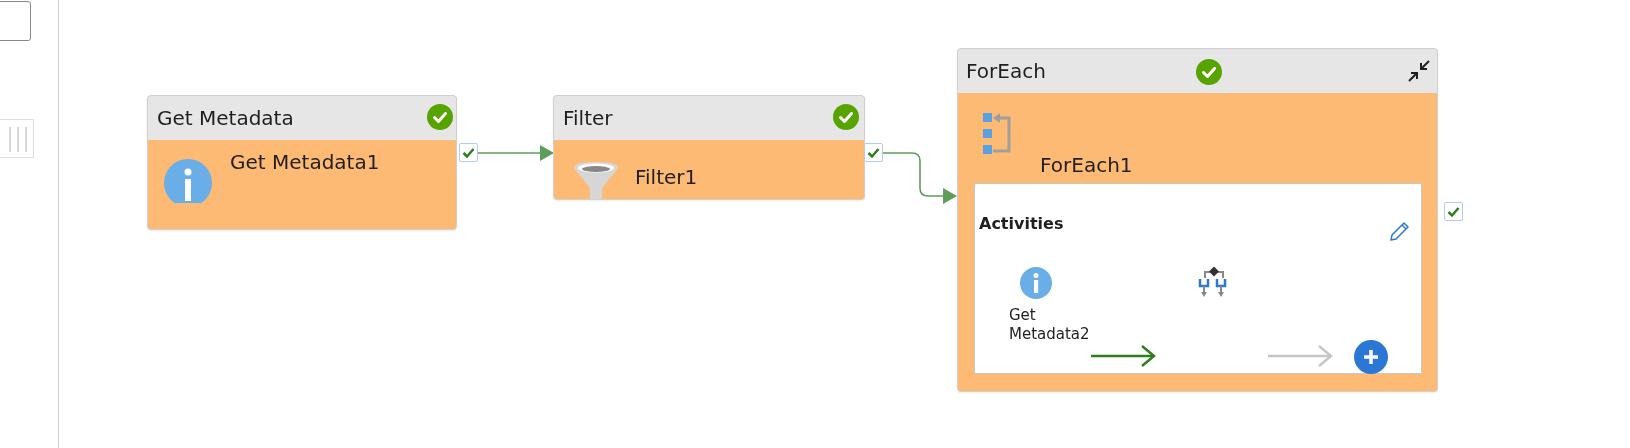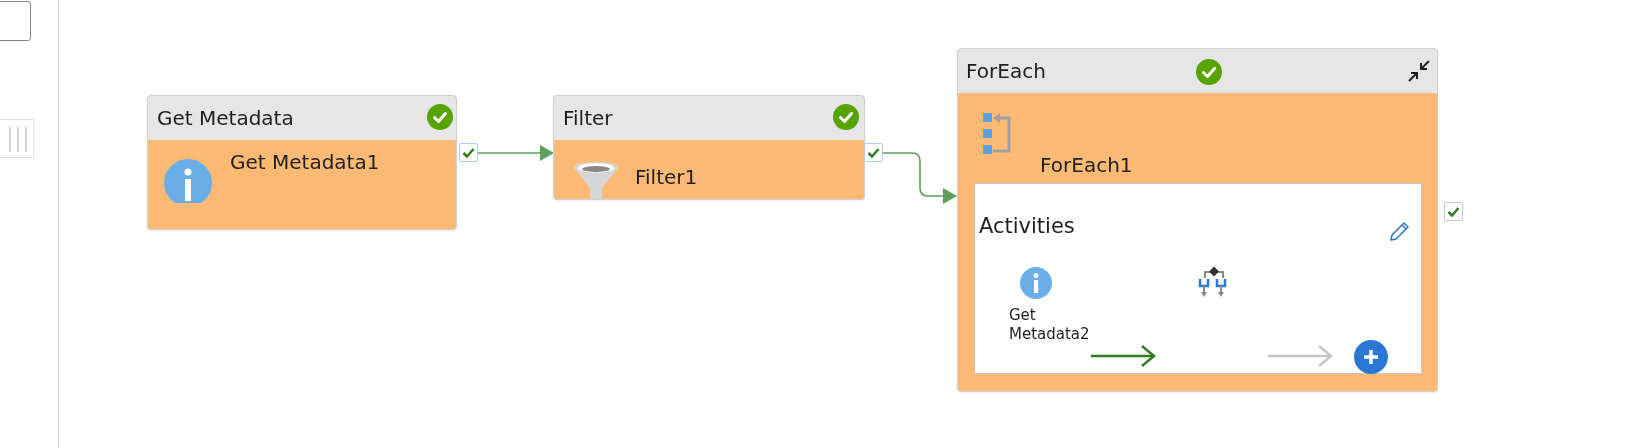--- a/index.html
+++ b/index.html
@@ -16,21 +16,21 @@
   .act-header { position:absolute; left:0; top:0; right:0; height:44px; background:#e6e6e6; }
   .act-title { position:absolute; left:9px; top:10px; font-size:20px; color:#201f1e; white-space:nowrap; }
   .act-name { position:absolute; font-size:20px; color:#201f1e; white-space:nowrap; }
   .status-ok { position:absolute; width:26px; height:26px; border-radius:50%; background:#57a300; }
   .status-ok svg { position:absolute; left:0; top:0; }
 
   .port { width:19px; height:19px; border:1px solid #b5cce8; box-sizing:border-box; background:#fff; border-radius:2px; }
   .port svg { position:absolute; left:1px; top:1px; }
 
   .inner-box { border:1.5px solid #c8c6c4; box-sizing:border-box; background:#fff; }
-  .activities-label { font-weight:normal; font-size:21px; color:#201f1e; }
+  .activities-label { font-weight:bold; font-size:16px; color:#201f1e; }
   .small-label { font-size:15px; color:#201f1e; line-height:19px; white-space:nowrap; }
   svg.wires { position:absolute; left:0; top:0; pointer-events:none; }
 </style>
 </head>
 <body>
 
 <div class="abs top-btn"></div>
 <div class="abs grip">
   <span style="left:10px"></span>
     <span style="left:18px"></span>

